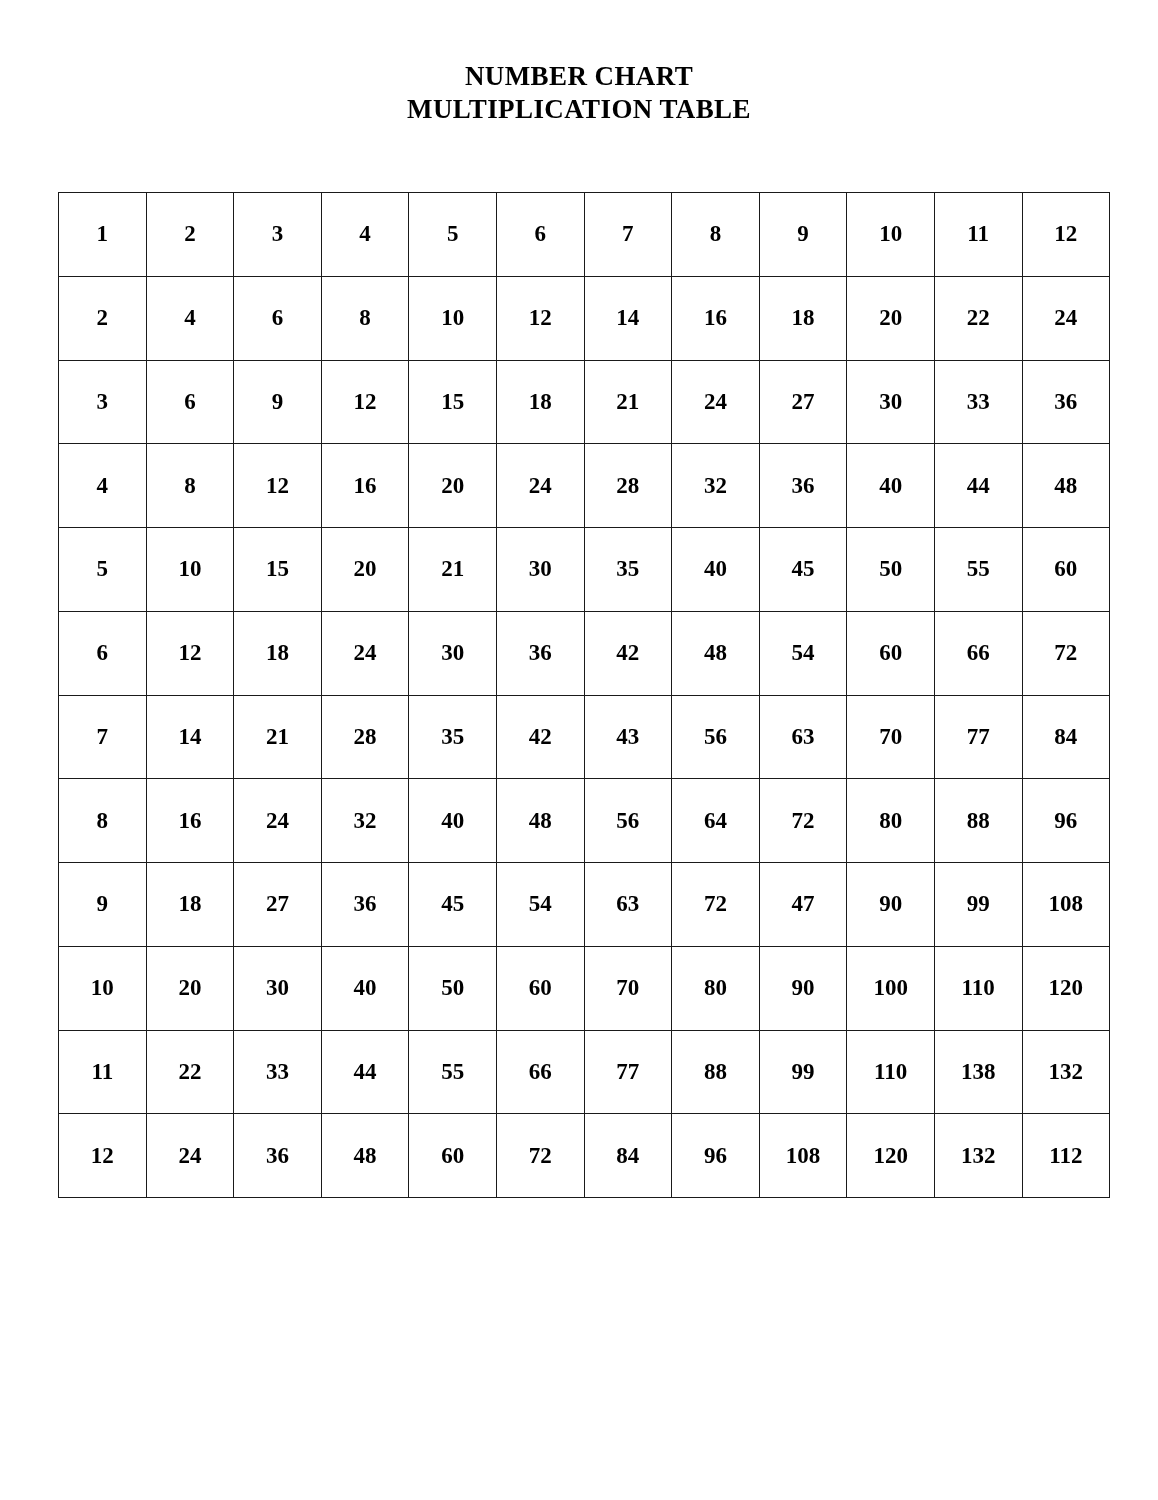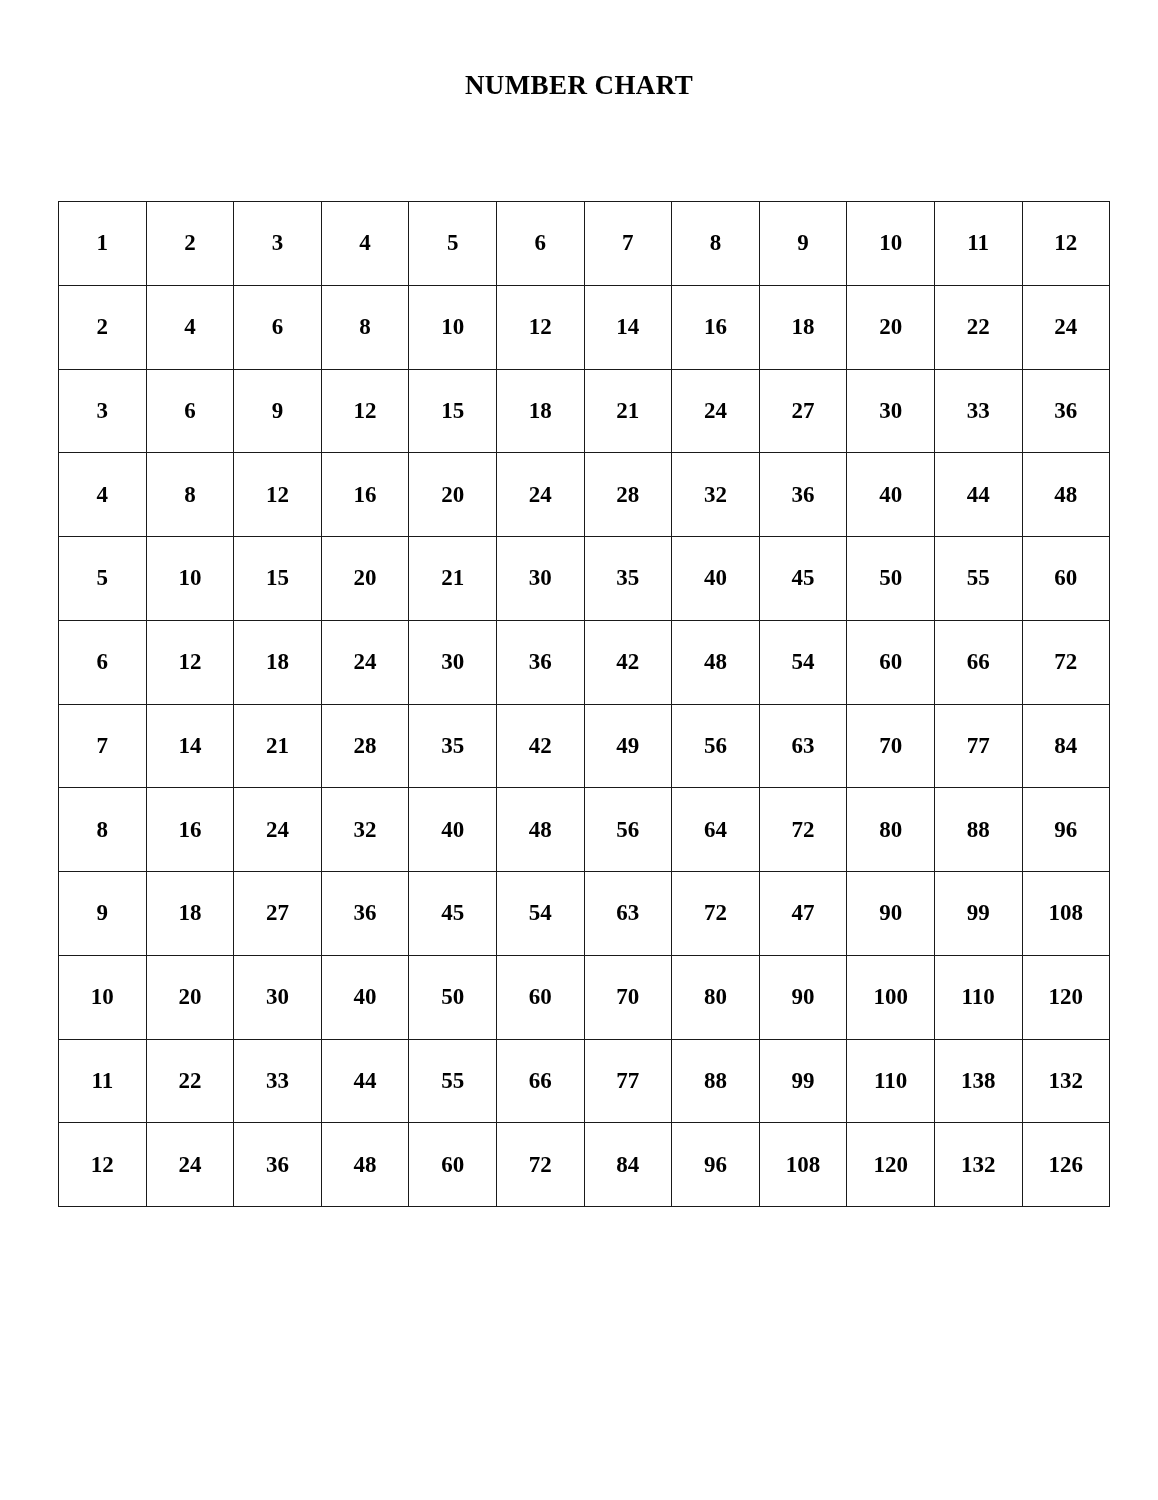--- a/index.html
+++ b/index.html
@@ -11,21 +11,21 @@
     width: 1158px;
     height: 1500px;
     position: relative;
     font-family: "Liberation Serif", "DejaVu Serif", serif;
     color: #000000;
     overflow: hidden;
   }
 
   .page {
     position: absolute;
-    top: 9px; left: 0;
+    top: 0; left: 0;
     width: 1158px;
     height: 1164px;
     background: #ffffff;
   }
 
   .title-block {
     position: absolute;
     top: 60px;
     left: 0;
     width: 1158px;
@@ -69,20 +69,21 @@
     background: #ffffff;
   }
 </style>
 </head>
 <body>
 
 <div class="page">
 
   <div class="title-block">
     <div class="title-line">NUMBER CHART</div>
+    <div class="title-line">MULTIPLICATION TABLE</div>
   </div>
 
   <div class="table-wrap">
     <table class="mult-table">
       <tbody>
           <tr>
             <td>1</td>
             <td>2</td>
             <td>3</td>
             <td>4</td>
@@ -165,21 +166,21 @@
             <td>66</td>
             <td>72</td>
           </tr>
           <tr>
             <td>7</td>
             <td>14</td>
             <td>21</td>
             <td>28</td>
             <td>35</td>
             <td>42</td>
-            <td>49</td>
+            <td>43</td>
             <td>56</td>
             <td>63</td>
             <td>70</td>
             <td>77</td>
             <td>84</td>
           </tr>
           <tr>
             <td>8</td>
             <td>16</td>
             <td>24</td>
@@ -240,19 +241,19 @@
             <td>24</td>
             <td>36</td>
             <td>48</td>
             <td>60</td>
             <td>72</td>
             <td>84</td>
             <td>96</td>
             <td>108</td>
             <td>120</td>
             <td>132</td>
-            <td>126</td>
+            <td>112</td>
           </tr>
         </tbody>
     </table>
   </div>
 
 </div>
 
 </body></html>

